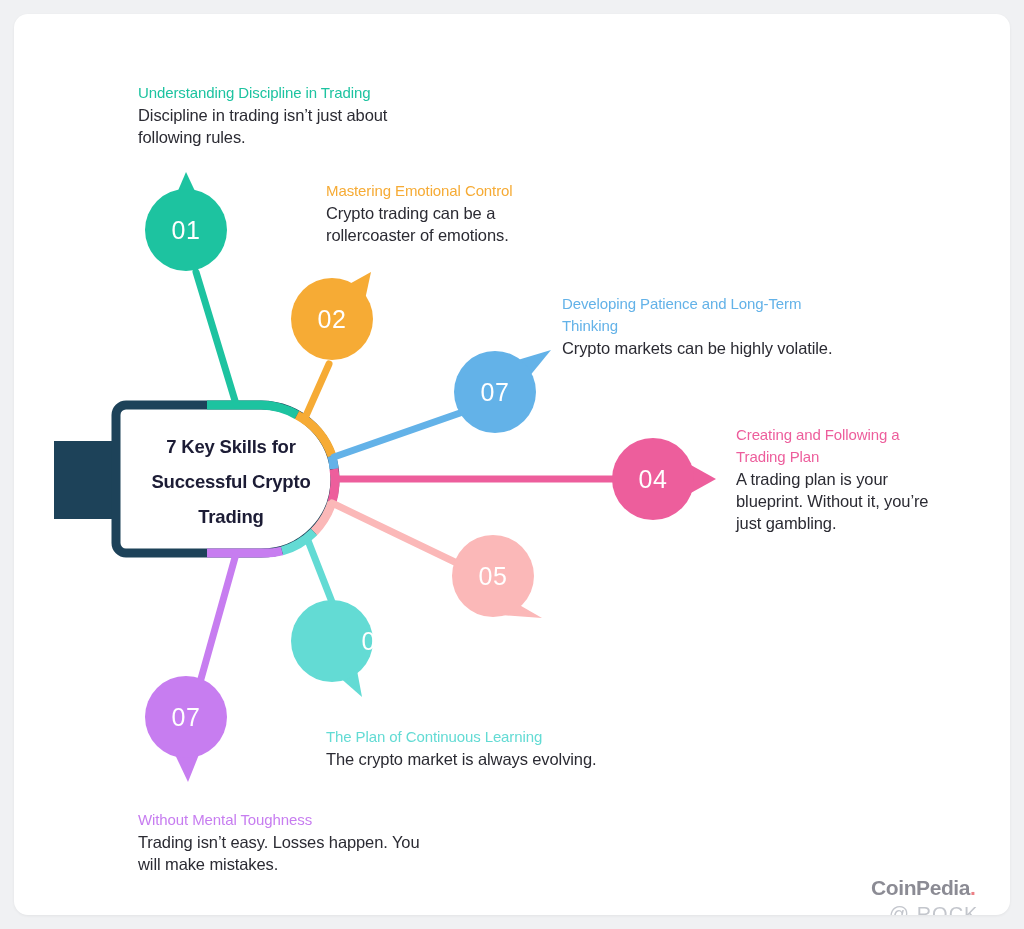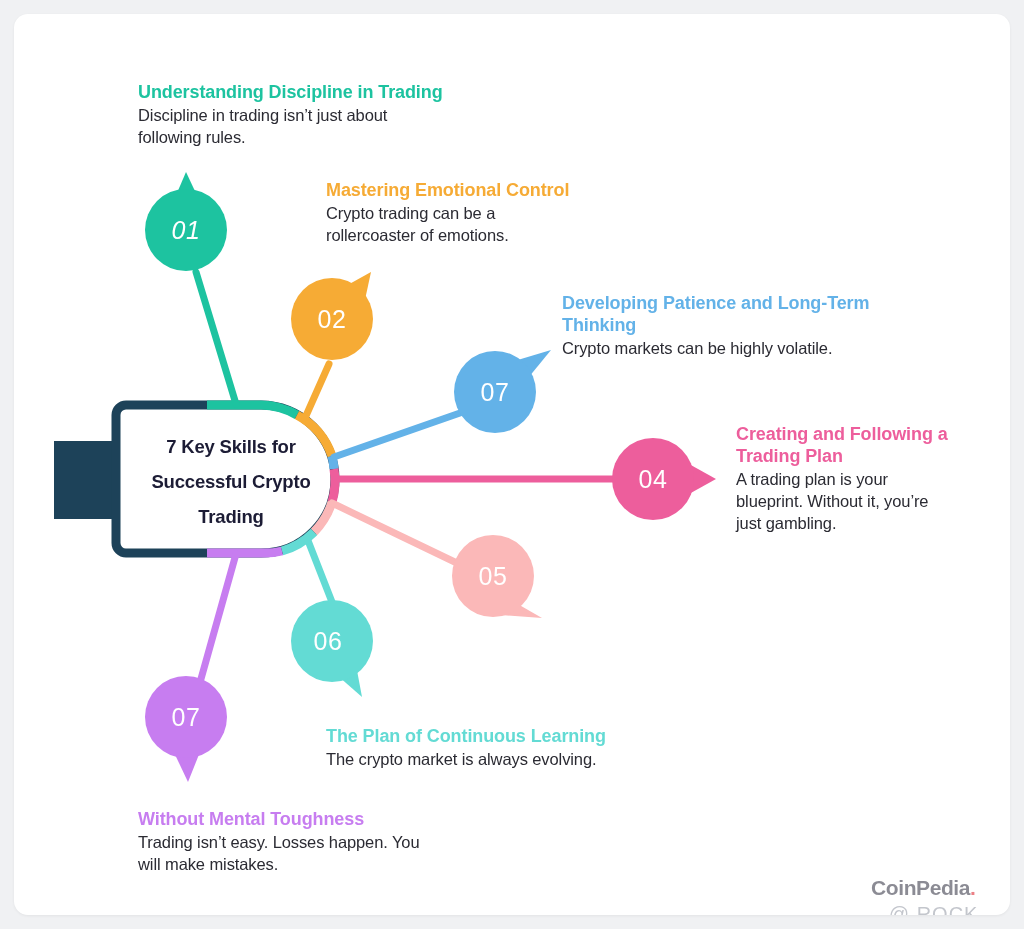--- a/index.html
+++ b/index.html
@@ -35,22 +35,22 @@
     left: 0;
     top: 0;
     width: 1024px;
     height: 929px;
     pointer-events: none;
   }
   .txtblk {
     position: absolute;
   }
   .t-title {
-    font-size: 18px;
-    font-weight: bold;
+    font-size: 15px;
+    font-weight: normal;
     line-height: 21px;
     margin: 0 0 1px 0;
     letter-spacing: -0.1px;
   }
   .t-body {
     font-size: 16.5px;
     font-weight: normal;
     line-height: 22px;
     color: #2b2b33;
     margin: 0;
@@ -170,26 +170,26 @@
         <path fill="#63dbd4" d="M 324,662 L 348,683 L 342,651 Z"></path>
         <circle cx="318" cy="627" r="41" fill="#63dbd4"></circle>
       </g>
 
       <g>
         <path fill="#c77df0" d="M 156,730 L 174,768 L 190,728 Z"></path>
         <circle cx="172" cy="703" r="41" fill="#c77df0"></circle>
       </g>
     </svg>
 
-    <div class="bubble-num" style="left:132px; top:202px; width:80px;font-style:italic;">01</div>
+    <div class="bubble-num" style="left:132px; top:202px; width:80px;">01</div>
     <div class="bubble-num" style="left:278px; top:291px; width:80px;">02</div>
     <div class="bubble-num" style="left:441px; top:364px; width:80px;">07</div>
     <div class="bubble-num" style="left:599px; top:451px; width:80px;">04</div>
     <div class="bubble-num" style="left:439px; top:548px; width:80px;text-align:center;">05</div>
-    <div class="bubble-num" style="left:278px; top:613px; width:72px;">06</div>
+    <div class="bubble-num" style="left:278px; top:613px; width:72px;padding-left:48px;">06</div>
     <div class="bubble-num" style="left:132px; top:689px; width:80px;">07</div>
 
     <div id="center-title">
       <div>7 Key Skills for</div>
       <div>Successful Crypto</div>
       <div>Trading</div>
     </div>
 
     <div class="txtblk" style="left:124px; top:68px; width:400px;">
       <p class="t-title" style="color:#1dc3a0;">Understanding Discipline in Trading</p>

